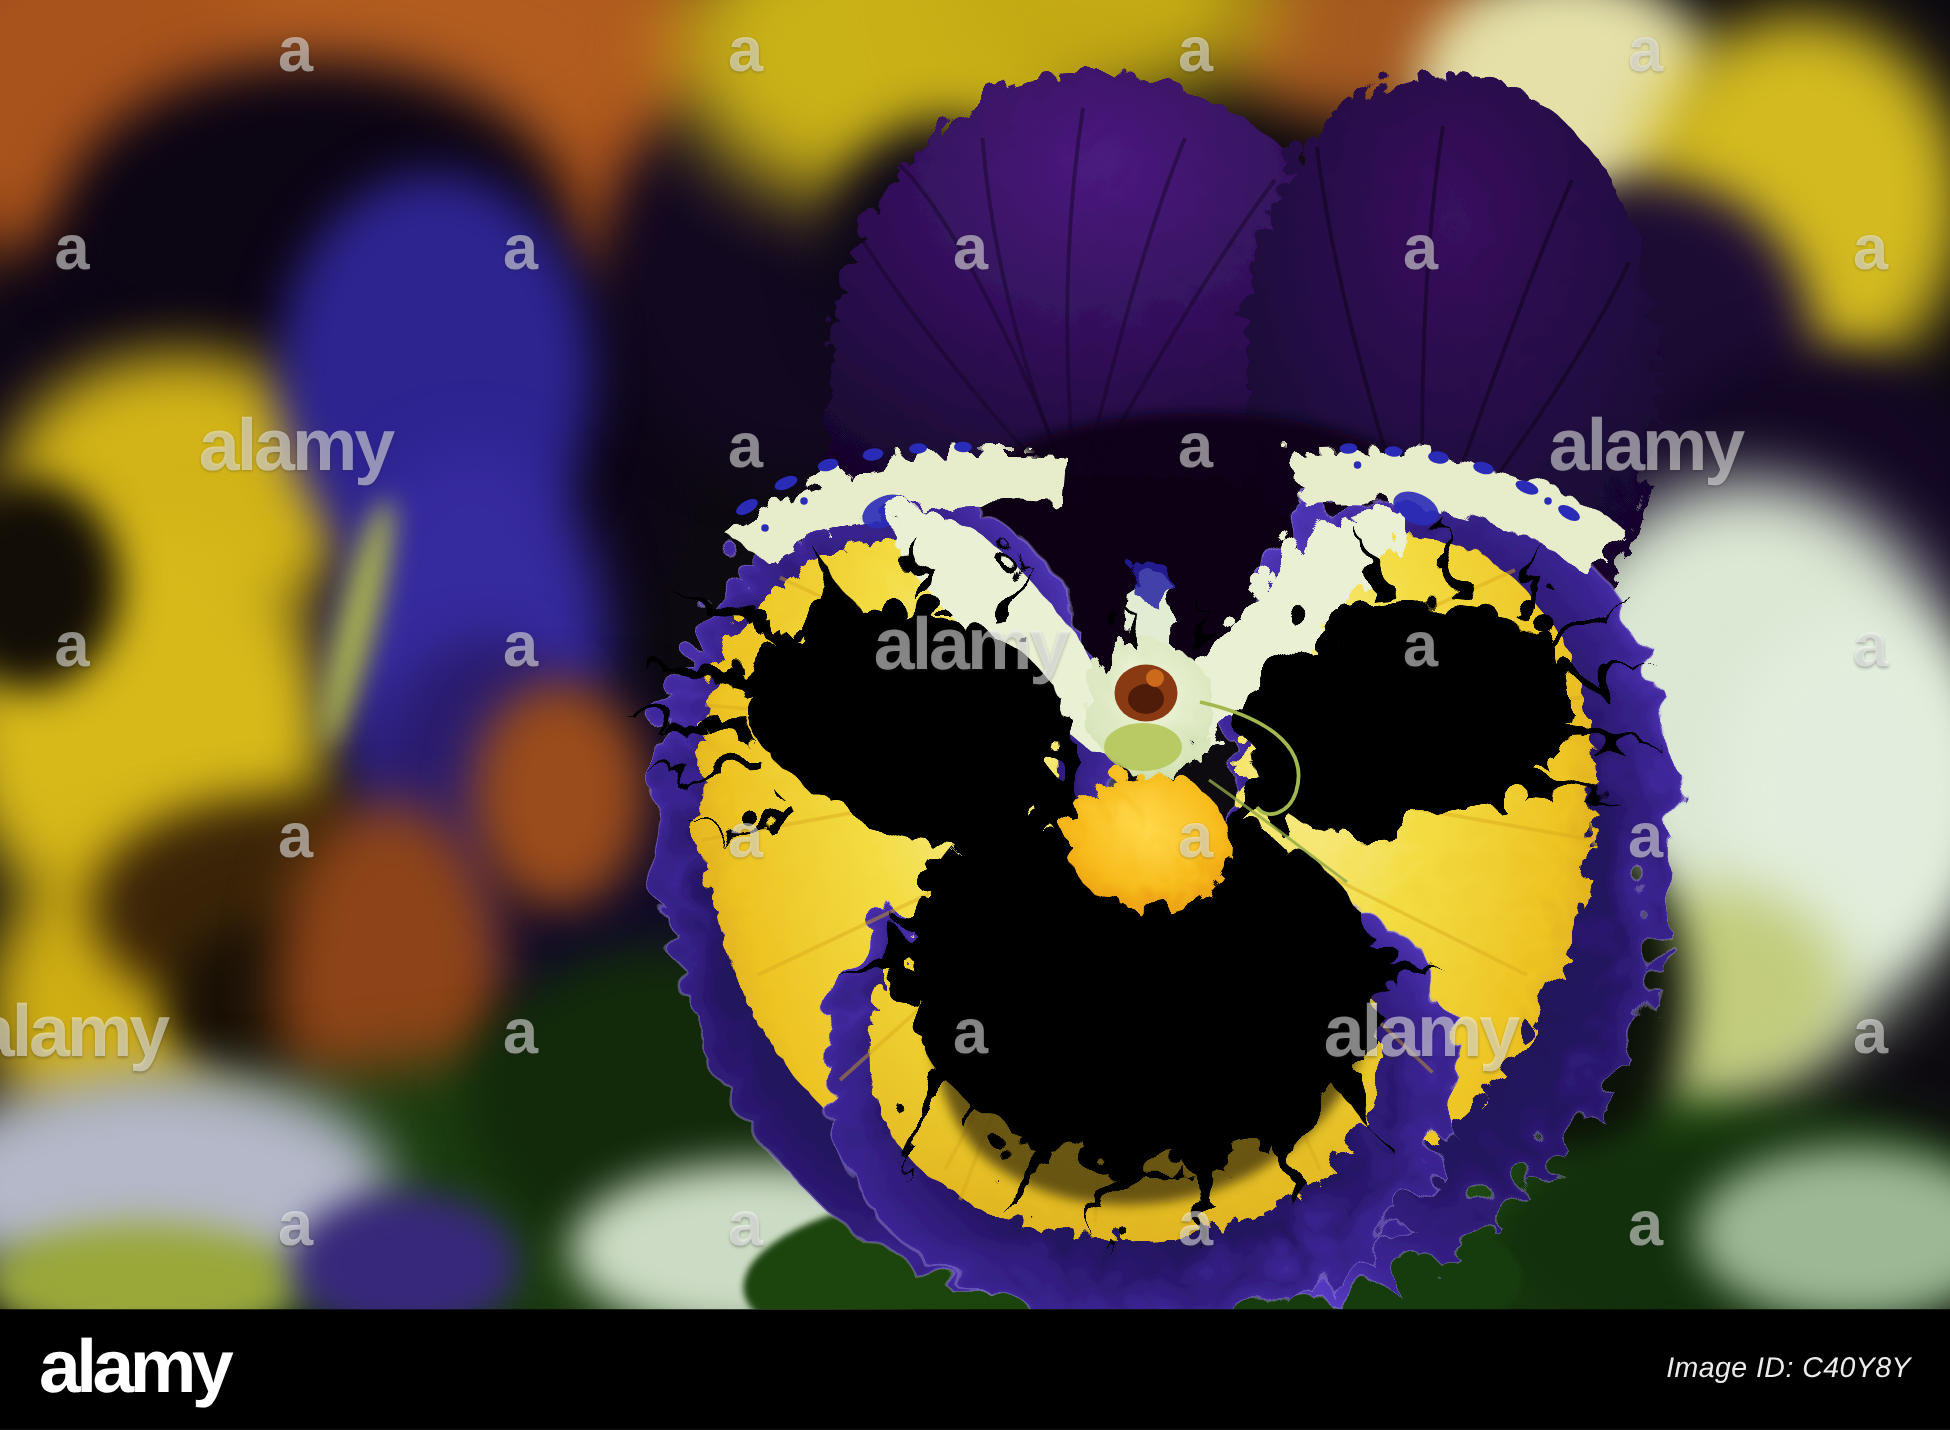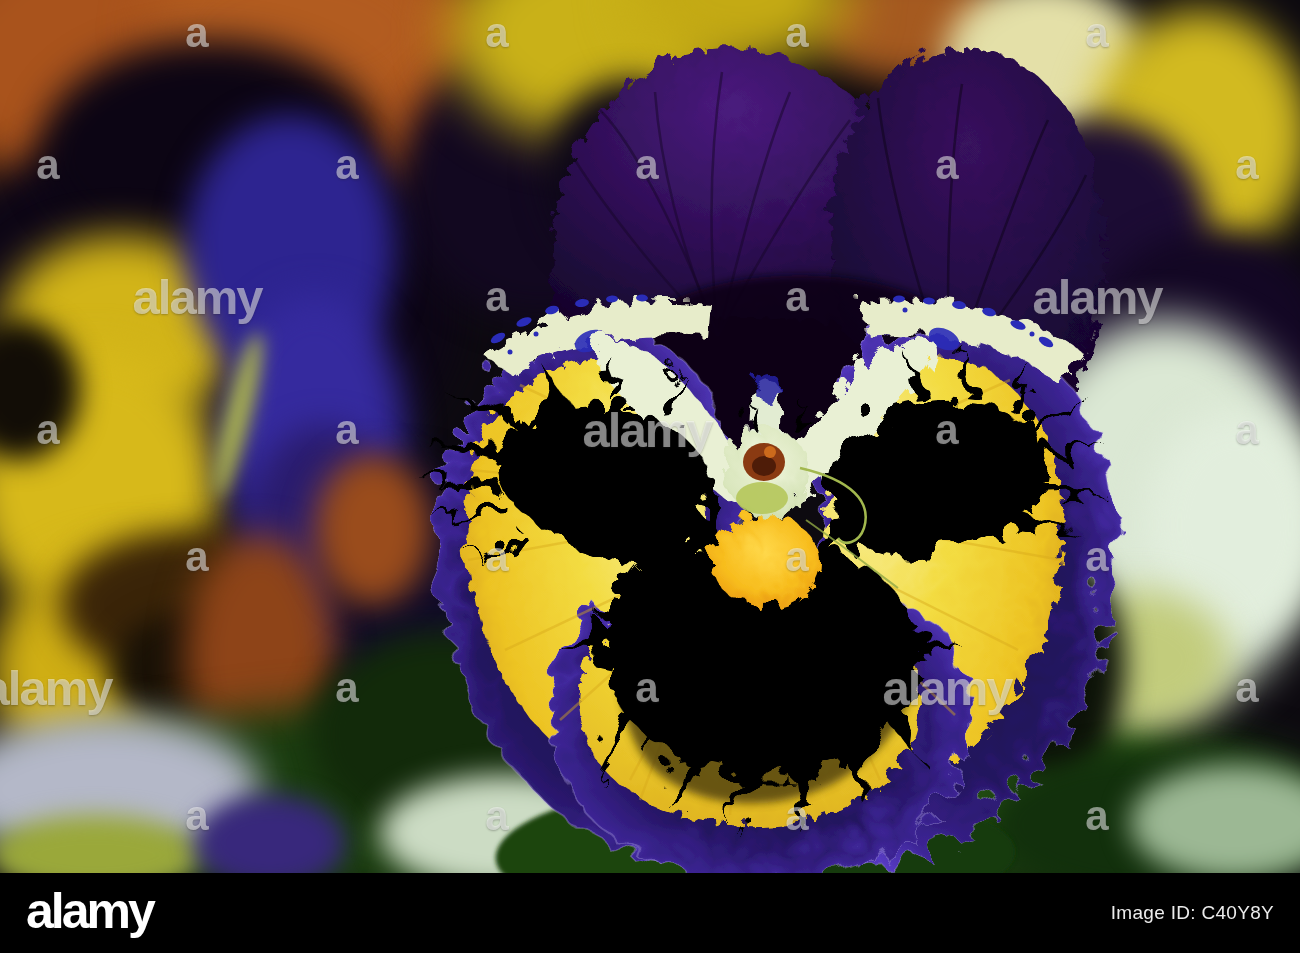--- a/index.html
+++ b/index.html
@@ -11,21 +11,21 @@
   .flower{position:absolute;left:0;top:0;}
   .wm-layer{position:absolute;inset:0;pointer-events:none;}
   .wm{position:absolute;transform:translate(-50%,-50%);color:rgba(255,255,255,0.5);
       font-weight:bold;text-shadow:0 1px 2px rgba(40,40,40,0.30);white-space:nowrap;}
   .wm-a{font-size:42px;}
   .wm-word{font-size:49px;letter-spacing:-2px;}
   .footer{position:absolute;left:0;top:873px;width:1300px;height:80px;background:#000;
           display:flex;align-items:center;justify-content:space-between;
           padding:0 26px;box-sizing:border-box;}
   .logo{color:#fff;font-size:50px;font-weight:bold;letter-spacing:-3px;line-height:1;margin-top:-4px;}
-  .meta{text-align:right;color:#fff;}
+  .meta{text-align:right;color:#fff;font-style:italic;}
   .image-id{font-size:19px;color:#ececec;letter-spacing:0.3px;}
   .site{font-size:24px;font-weight:bold;margin-top:3px;}
 </style>
 </head>
 <body>
 
 <div class="stage">
   <div class="photo">
 
     <div class="bg">

